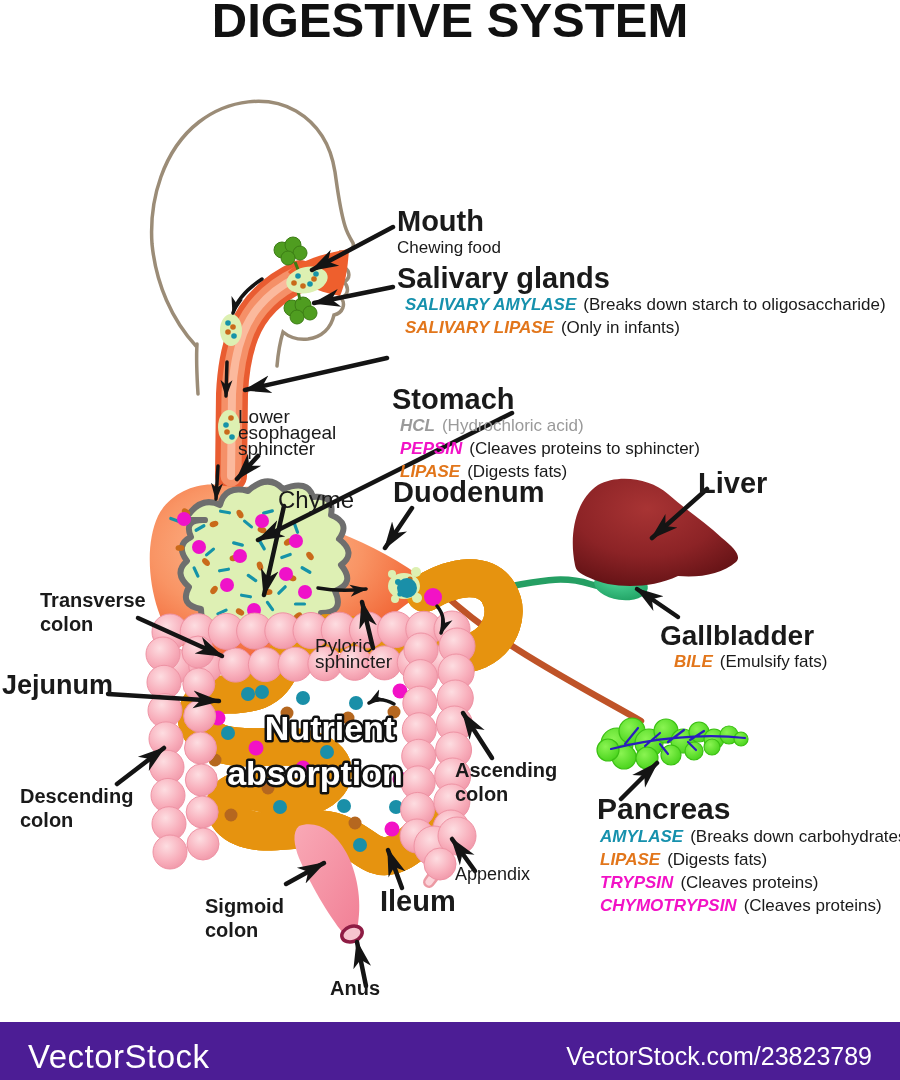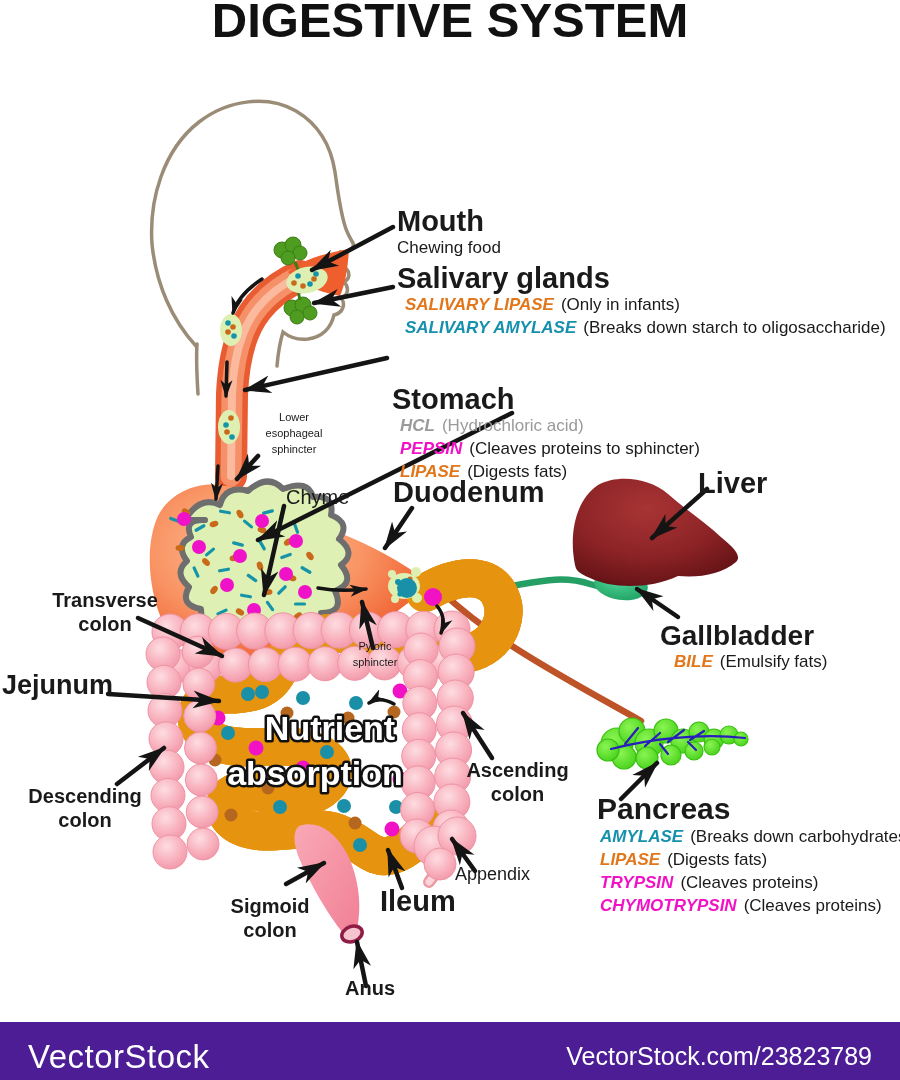--- a/index.html
+++ b/index.html
@@ -4,24 +4,24 @@
 <style>
   html,body{margin:0;padding:0;background:#ffffff;}
   .stage{position:relative;width:900px;height:1080px;background:#fff;overflow:hidden;
          font-family:"Liberation Sans",sans-serif;}
   .title{position:absolute;left:0;top:-8px;width:900px;text-align:center;
          font-size:49px;font-weight:bold;color:#111;letter-spacing:0px;}
   svg.diagram{position:absolute;left:0;top:0;}
   .lbl{position:absolute;color:#1a1a1a;z-index:5;}
   .big .t,.big2{display:block;font-weight:bold;font-size:29px;line-height:1.05;}
   .sub{display:block;font-weight:normal;font-size:17px;margin-top:2px;}
-  .mid{font-weight:bold;font-size:20px;line-height:1.2;text-align:center;}
+  .mid{font-weight:bold;font-size:20px;line-height:1.2;}
   .mid span{display:block;}
   .huge{font-weight:bold;font-size:27px;}
-  .small{font-size:11px;line-height:1.0;text-align:center;}
+  .small{font-size:19px;line-height:1.0;}
   .small span{display:block;line-height:16px;}
   .plain{font-size:18px;}
   .enz{font-size:17px;line-height:23px;white-space:nowrap;margin-left:8px;}
   .enz b{font-style:italic;font-weight:bold;margin-right:7px;}
   .c-teal{color:var(--teal);} .c-orange{color:var(--orange);}
   .c-magenta{color:var(--magenta);margin-top:44px;} .c-gray{color:var(--gray);}
   .nutri{font-family:"Liberation Sans",sans-serif;font-size:34px;font-weight:bold;
          fill:#fff;stroke:#111;stroke-width:5px;paint-order:stroke;stroke-linejoin:round;}
   .footer{position:absolute;left:0;top:1022px;width:900px;height:69px;background:#4c1d95;
           display:flex;align-items:center;justify-content:space-between;
@@ -373,22 +373,22 @@
     </g>
   </svg>
 
   <div class="lbl big" style="left:397px;top:206px">
     <span class="t">Mouth</span>
     <span class="sub">Chewing food</span>
   </div>
 
   <div class="lbl" style="left:397px;top:263px">
     <span class="big2">Salivary glands</span>
+    <div class="enz"><b class="c-teal">SALIVARY AMYLASE</b><span>(Breaks down starch to oligosaccharide)</span></div>
     <div class="enz"><b class="c-orange">SALIVARY LIPASE</b><span>(Only in infants)</span></div>
-    <div class="enz"><b class="c-teal">SALIVARY AMYLASE</b><span>(Breaks down starch to oligosaccharide)</span></div>
   </div>
 
 
   <div class="lbl" style="left:392px;top:384px">
     <span class="big2">Stomach</span>
     <div class="enz c-gray"><b class="c-gray">HCL</b><span class="c-gray">(Hydrochloric acid)</span></div>
     <div class="enz"><b class="c-magenta">PEPSIN</b><span>(Cleaves proteins to sphincter)</span></div>
     <div class="enz"><b class="c-orange">LIPASE</b><span>(Digests fats)</span></div>
   </div>
 
@@ -412,21 +412,21 @@
     <div class="enz" style="margin-left:3px"><b class="c-magenta">TRYPSIN</b><span>(Cleaves proteins)</span></div>
     <div class="enz" style="margin-left:3px"><b class="c-magenta">CHYMOTRYPSIN</b><span>(Cleaves proteins)</span></div>
   </div>
 
   <div class="lbl small" style="left:238px;top:409px;width:112px">
     <span>Lower</span>
     <span>esophageal</span>
     <span>sphincter</span>
   </div>
 
-  <div class="lbl plain" style="left:286px;top:486px;font-size:20px">
+  <div class="lbl plain" style="left:278px;top:486px;font-size:24px">
     <span>Chyme</span>
   </div>
 
   <div class="lbl small" style="left:315px;top:638px;width:120px">
     <span>Pyloric</span>
     <span>sphincter</span>
   </div>
 
   <div class="lbl mid" style="left:40px;top:588px;width:130px">
     <span>Transverse</span>

